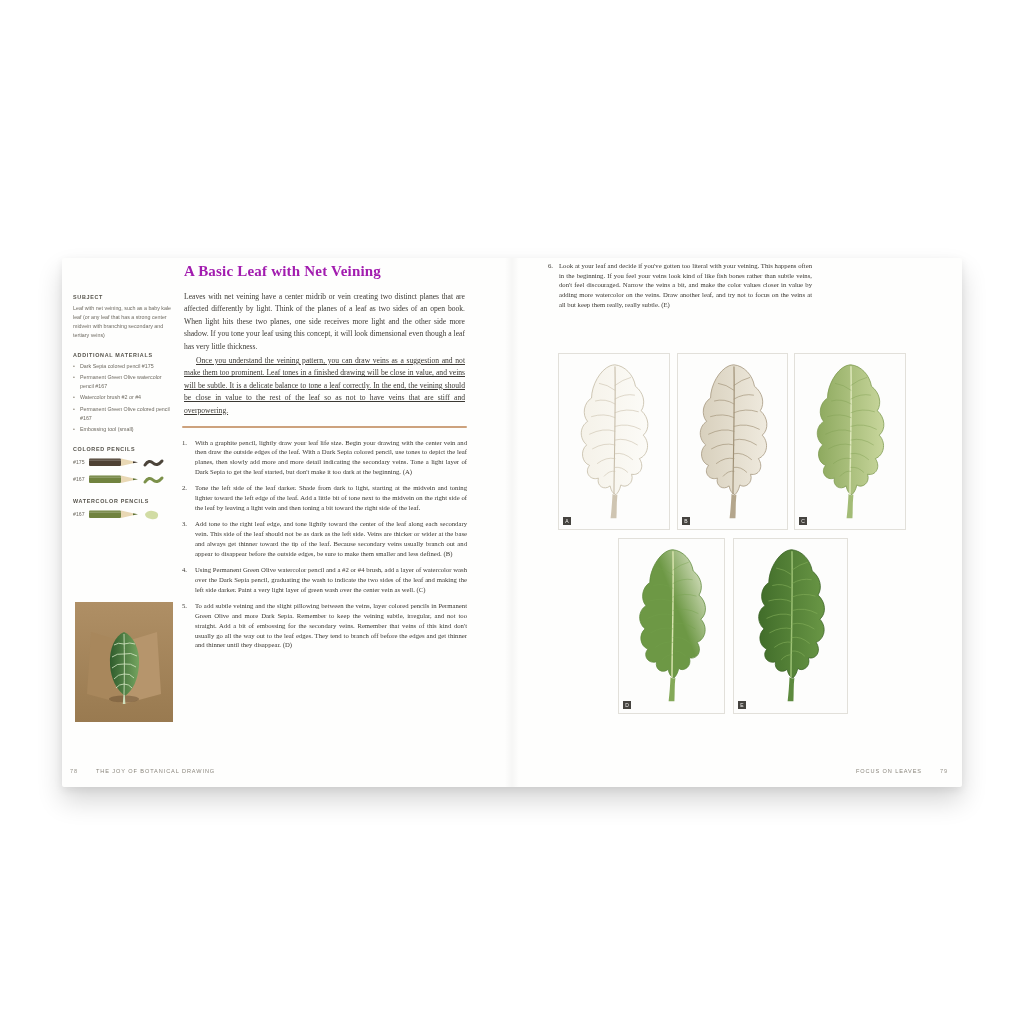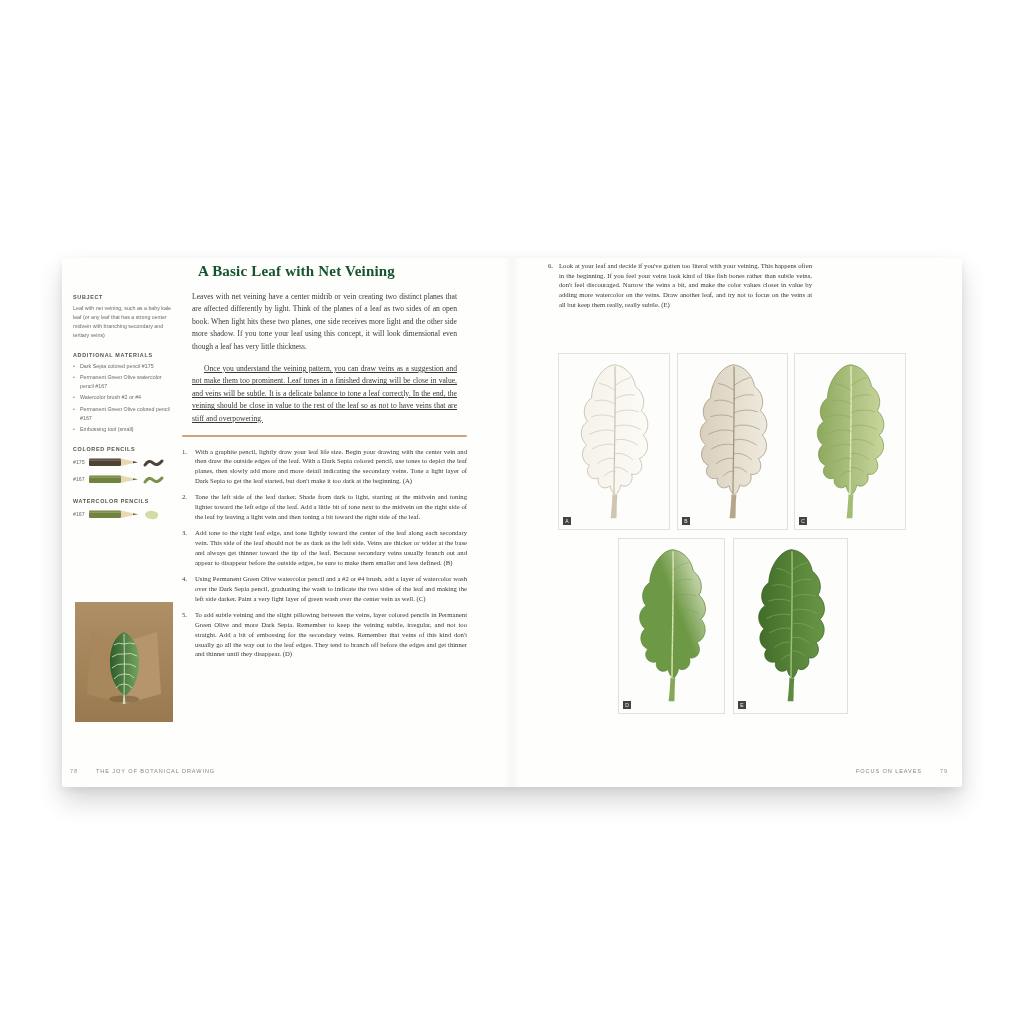--- a/index.html
+++ b/index.html
@@ -22,23 +22,23 @@
   .sb-list li .blt{position:absolute;left:0;top:0;color:#8a8578;}
   .pencil-row{display:flex;align-items:center;margin:0 0 4px 0;}
   .pencil-row .code{font-size:5.2px;color:#6e6a61;width:16px;flex:0 0 16px;}
   .photo{position:absolute;left:13px;top:344px;width:98px;height:120px;overflow:hidden;
     box-shadow:inset 0 0 6px rgba(60,40,20,.25);}
   .photo svg{display:block;}
 
   
   .main{position:absolute;left:120px;top:0;width:285px;}
   .title{font-family:"Liberation Serif",serif;font-weight:bold;font-size:15px;letter-spacing:.2px;
-    color:#14532d;margin:5px 0 11px 16px;}
+    color:#a21caf;margin:5px 0 11px 2px;}
   .intro p{font-family:"Liberation Serif",serif;font-size:7.6px;line-height:12.4px;color:#3b3833;
-    margin:10px;text-align:justify;}
+    margin:2px;text-align:justify;}
   .intro p.indent{text-indent:12px;text-decoration:underline;}
   .rule{height:1.5px;background:#c08b5c;border:none;margin:9px 0 10px 0;opacity:.8;border-radius:1px;}
   .steps{list-style:none;margin:0;padding:0 0 0 13px;}
   .steps li{position:relative;font-family:"Liberation Serif",serif;font-size:6.7px;line-height:9.7px;
     color:#3b3833;margin-bottom:7px;text-align:justify;}
   .steps li .num{position:absolute;left:-13px;top:0;}
 
   
   .footer{position:absolute;top:510px;font-size:5.6px;letter-spacing:.9px;color:#8a867d;}
   .footer-left{left:8px;}

